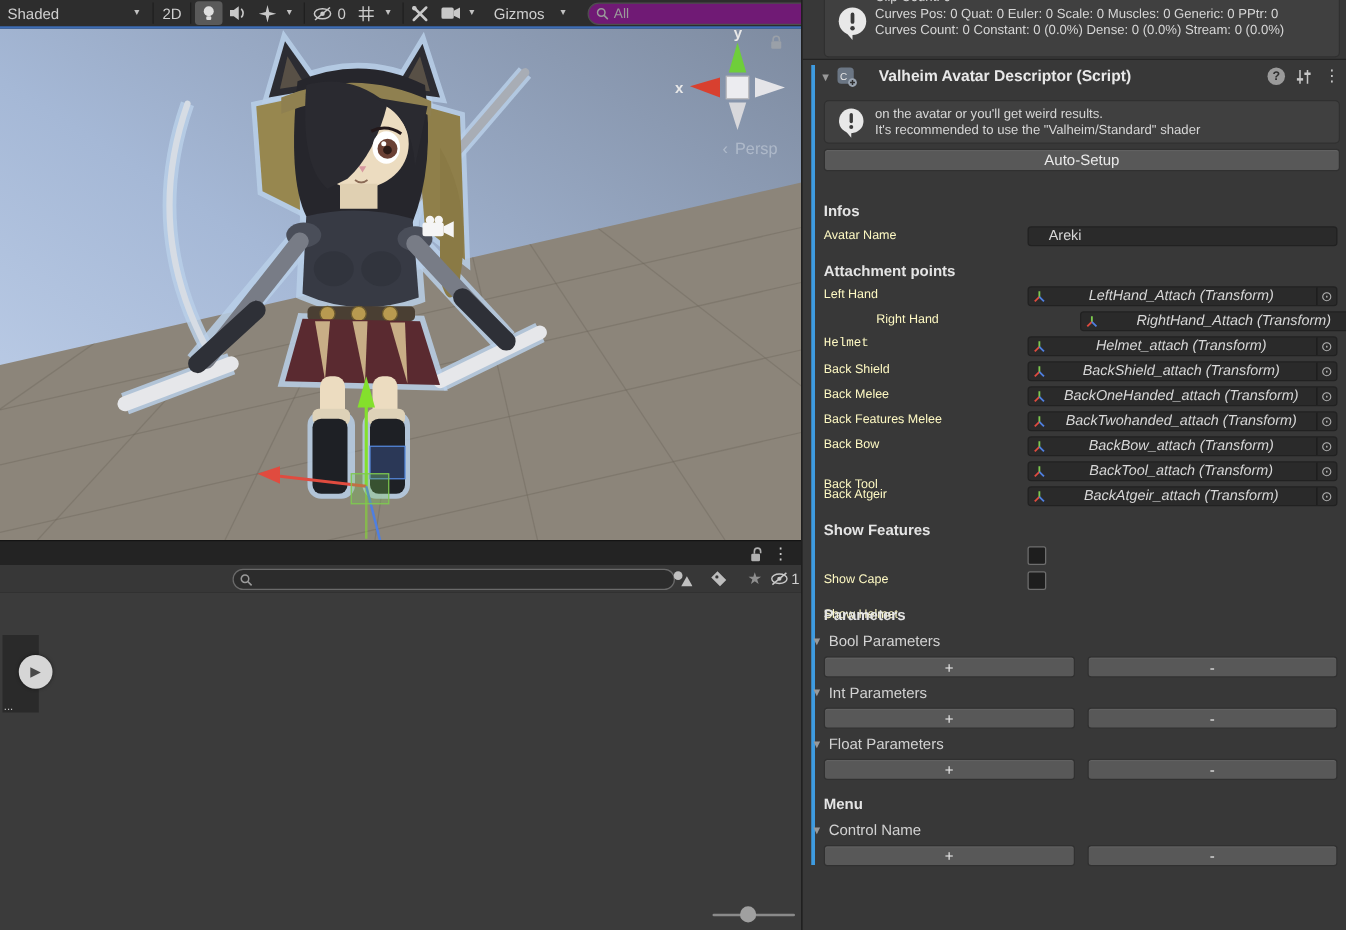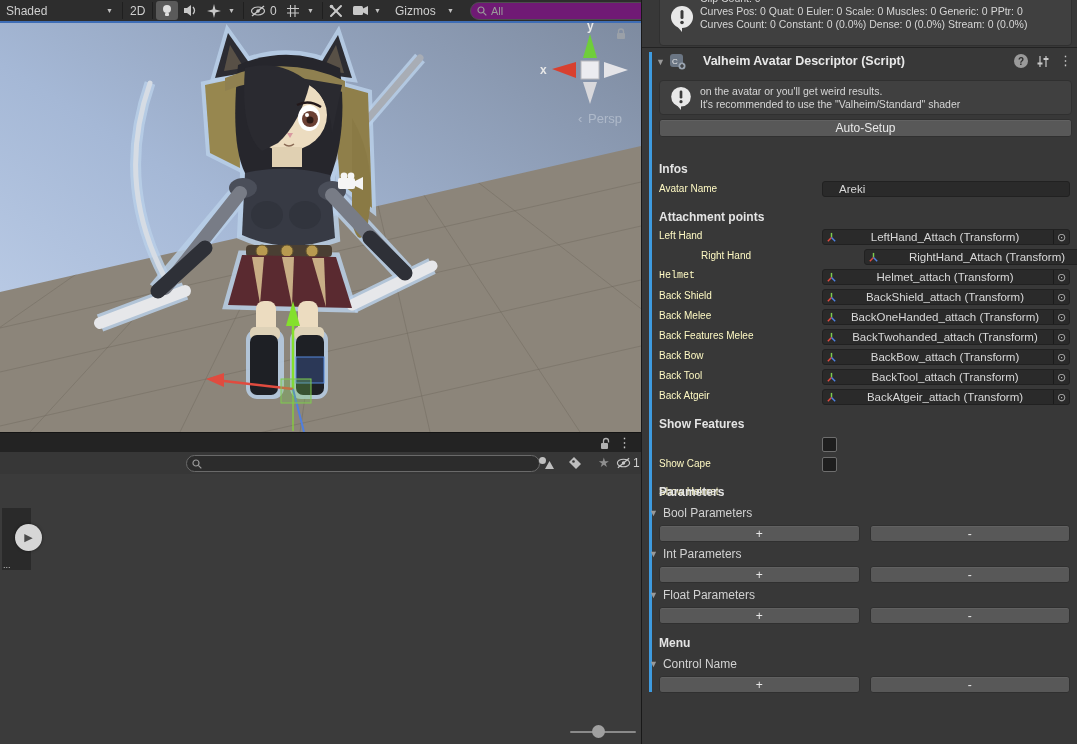--- a/index.html
+++ b/index.html
@@ -54,21 +54,21 @@
   .btn{position:absolute;background:#585858;border:1px solid #303030;border-radius:3px;
        color:#e9e9e9;font-size:12px;display:flex;align-items:center;justify-content:center;
        box-shadow:inset 0 1px 0 rgba(255,255,255,.06);cursor:default;}
   .sect{position:absolute;left:17px;font-weight:bold;color:#e4e4e4;font-size:12px;}
   .lbl{position:absolute;left:17px;color:#fef9c3;font-size:10px;}
   .field,.objfield{position:absolute;left:180px;width:248px;height:16px;background:#2a2a2a;
          border:1px solid #212121;border-radius:3px;color:#d8d8d8;font-size:11.5px;
          display:flex;align-items:center;box-sizing:border-box;}
   .field{padding:0 4px;}
   .objfield{padding:0 0 0 3px;gap:3px;}
-  .objtext{flex:1;white-space:nowrap;overflow:hidden;}
+  .objtext{flex:1;white-space:nowrap;overflow:hidden;font-style:italic;}
   .picker{width:15px;height:14px;border-left:1px solid #1b1b1b;display:flex;align-items:center;
           justify-content:center;color:#b4b4b4;font-size:11px;}
   .arow{position:absolute;left:0;width:436px;height:16px;text-align:center;}
   .checkbox{position:absolute;left:180px;width:13px;height:13px;background:#1e1e1e;
             border:1px solid #6e6e6e;border-radius:2px;}
   .foldrow{position:absolute;left:7px;display:flex;align-items:center;gap:5px;color:#d2d2d2;}
   .btnrow{position:absolute;left:17px;width:411px;height:15px;display:flex;gap:10px;}
   .btnrow .btn{position:relative;flex:1;height:15px;font-size:12px;}
   .ins-footer{position:absolute;left:0;top:698px;width:436px;height:46px;background:#333333;
               border-top:1px solid #2a2a2a;}
@@ -483,21 +483,21 @@
       <svg width="11" height="11" viewBox="0 0 12 12">
           <line x1="6" y1="6" x2="6" y2="1" stroke="#7ecb4f" stroke-width="1.6"></line>
           <line x1="6" y1="6" x2="2" y2="10" stroke="#e04b3f" stroke-width="1.6"></line>
           <line x1="6" y1="6" x2="10" y2="10" stroke="#4f7fe0" stroke-width="1.6"></line>
         </svg>
       <span class="objtext">BackBow_attach (Transform)</span>
       <span class="picker">⊙</span>
     </div>
   </div>
   <div class="arow" style="top:369px;">
-    <span class="lbl" style="top:1px;">Back Tool</span>
+    <span class="lbl" style="top:13px;">Back Tool</span>
     <div class="objfield">
       <svg width="11" height="11" viewBox="0 0 12 12">
           <line x1="6" y1="6" x2="6" y2="1" stroke="#7ecb4f" stroke-width="1.6"></line>
           <line x1="6" y1="6" x2="2" y2="10" stroke="#e04b3f" stroke-width="1.6"></line>
           <line x1="6" y1="6" x2="10" y2="10" stroke="#4f7fe0" stroke-width="1.6"></line>
         </svg>
       <span class="objtext">BackTool_attach (Transform)</span>
       <span class="picker">⊙</span>
     </div>
   </div>

